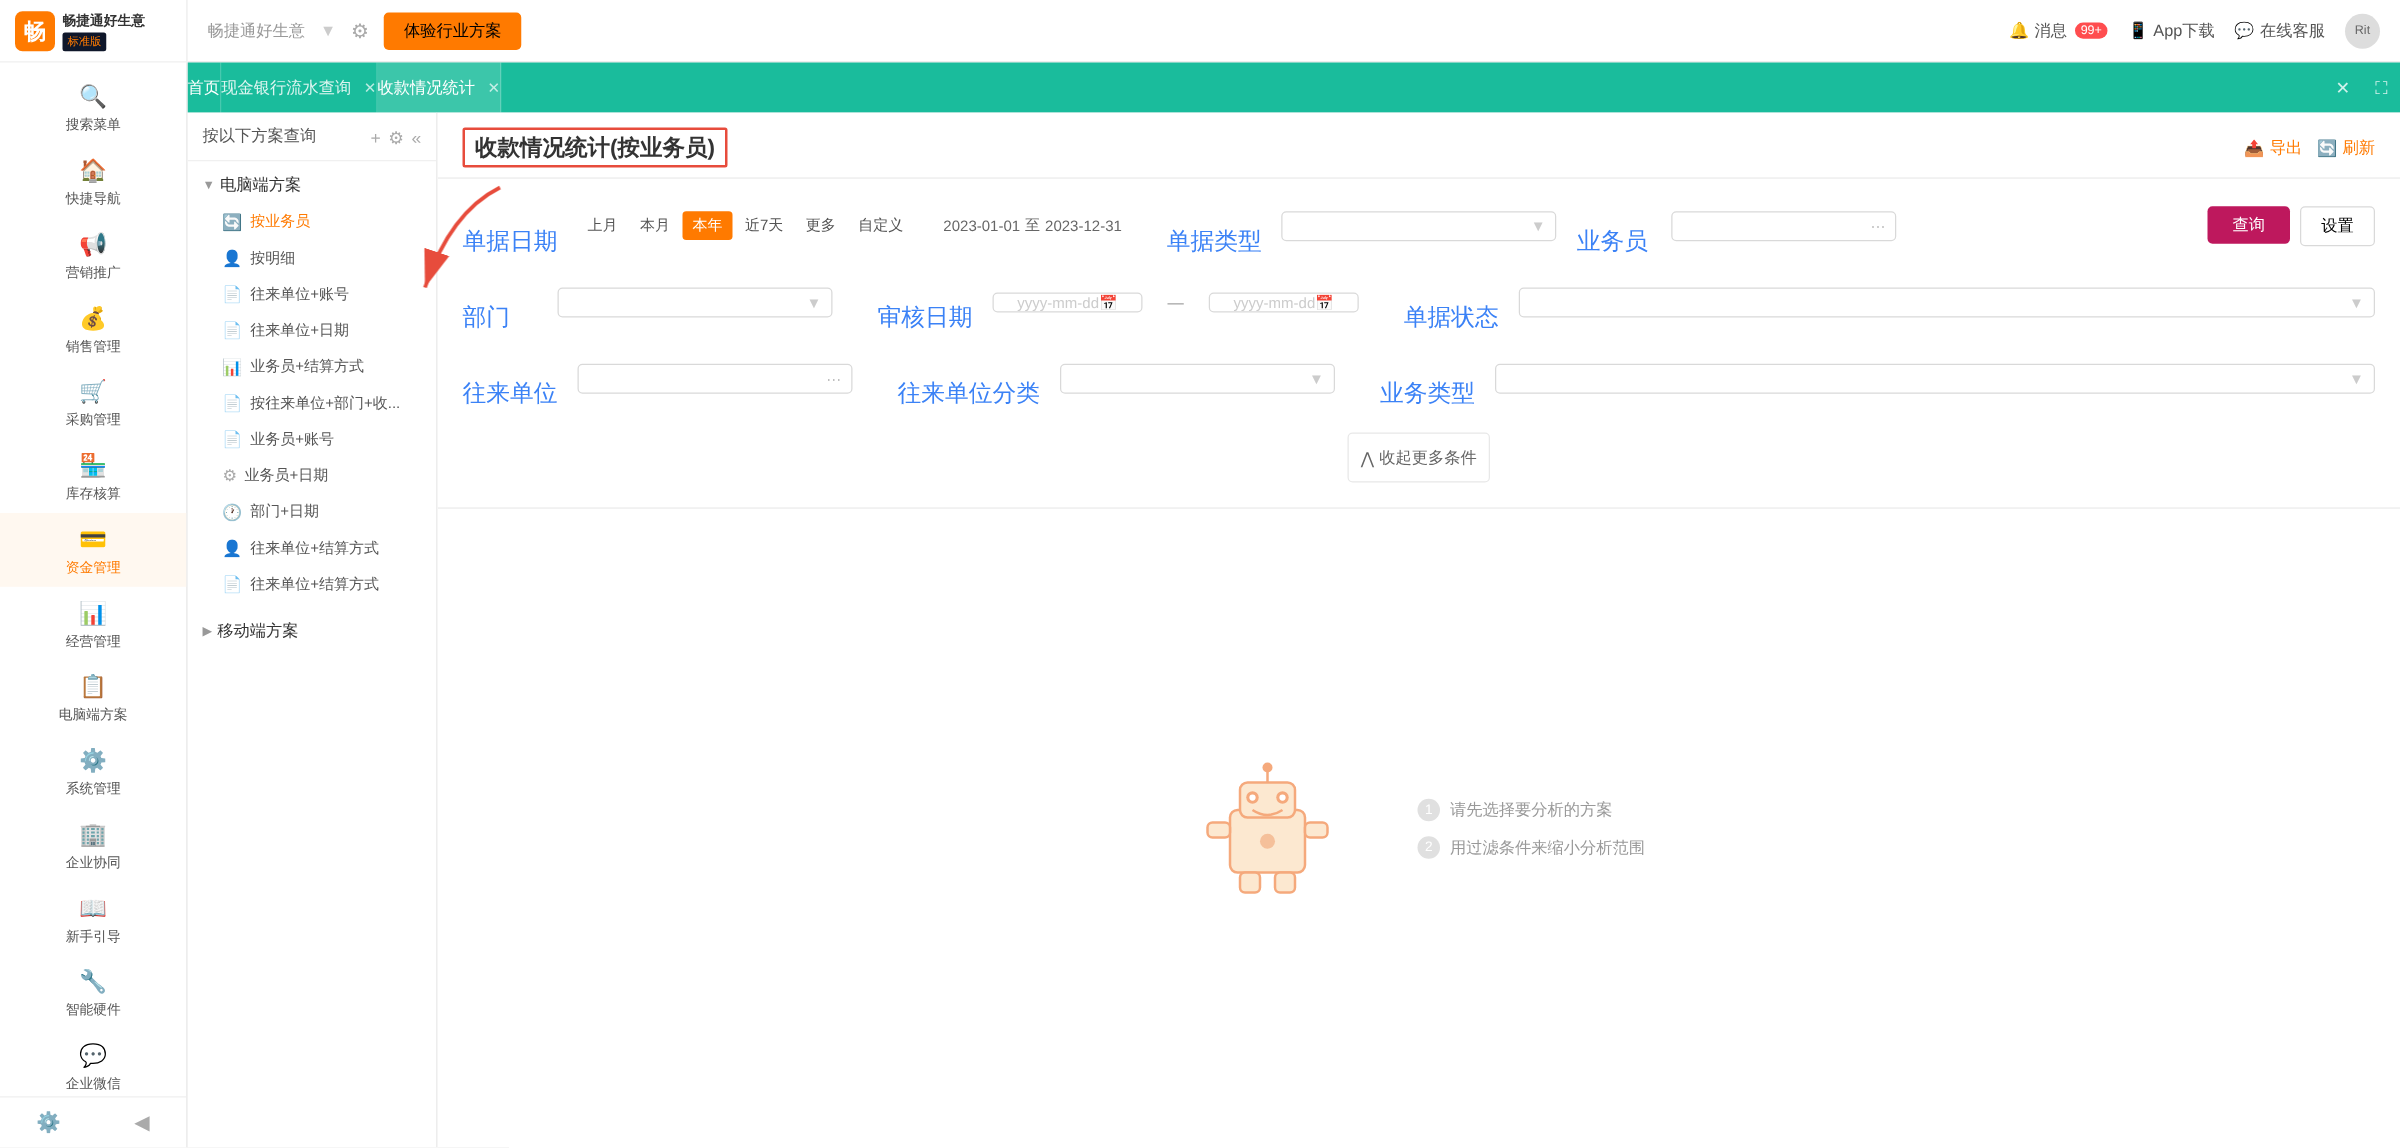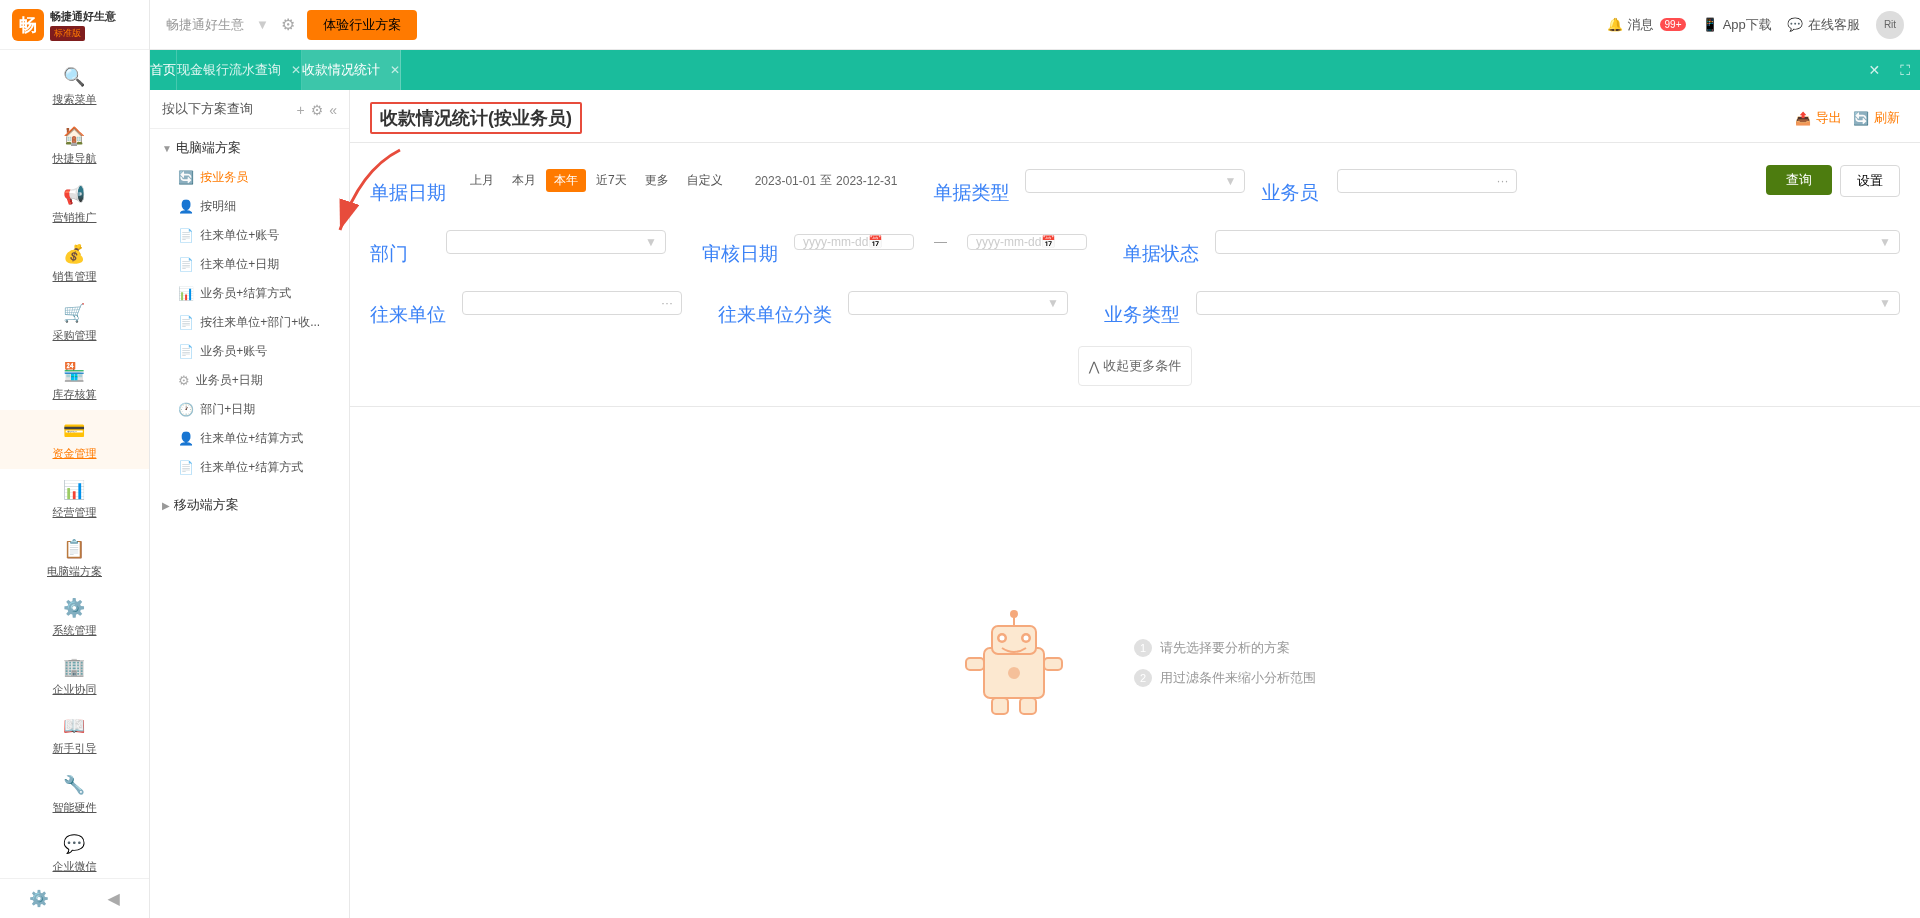--- a/index.html
+++ b/index.html
@@ -2,26 +2,26 @@
 <html><head>
   <meta charset="utf-8">
   <style>
     * { box-sizing: border-box; margin: 0; padding: 0; }
     body { font-family: 'Microsoft YaHei', Arial, sans-serif; font-size: 13px; background: #f5f5f5; display: flex; height: 918px; overflow: hidden; }
 
     
     .sidebar { width: 150px; background: #fff; display: flex; flex-direction: column; border-right: 1px solid #e8e8e8; flex-shrink: 0; }
     .sidebar-logo { height: 50px; background: #fff; display: flex; align-items: center; padding: 0 12px; border-bottom: 1px solid #f0f0f0; }
     .logo-icon { width: 32px; height: 32px; background: #ff7a00; border-radius: 6px; display: flex; align-items: center; justify-content: center; color: #fff; font-size: 18px; font-weight: bold; margin-right: 6px; }
-    .logo-badge { font-size: 9px; color: #ff7a00; background: #7f1d1d; padding: 1px 4px; border-radius: 2px; margin-top: 2px; display: inline-block; }
+    .logo-badge { font-size: 9px; color: #ff7a00; background: #0f172a; padding: 1px 4px; border-radius: 2px; margin-top: 2px; display: inline-block; }
     .sidebar-nav { flex: 1; overflow-y: auto; padding: 6px 0; }
     .nav-item { display: flex; flex-direction: column; align-items: center; padding: 10px 0 8px; cursor: pointer; color: #555; transition: color 0.2s; }
     .nav-item.active { color: #ff7a00; background: #fff8f0; }
     .nav-item .nav-icon { font-size: 18px; margin-bottom: 4px; }
-    .nav-item .nav-label { font-size: 11px; text-align: center; text-decoration: underline; }
+    .nav-item .nav-label { font-size: 11px; text-align: center; }
     .sidebar-footer { padding: 10px 0; border-top: 1px solid #f0f0f0; display: flex; justify-content: space-around; align-items: center; }
     .sidebar-footer .icon-btn { color: #aaa; cursor: pointer; font-size: 16px; }
 
     
     .main { flex: 1; display: flex; flex-direction: column; overflow: hidden; }
 
     
     .topbar { height: 50px; background: #fff; display: flex; align-items: center; padding: 0 16px; border-bottom: 1px solid #e8e8e8; justify-content: space-between; }
     .topbar-left { display: flex; align-items: center; gap: 12px; }
     .topbar-breadcrumb { color: #999; font-size: 13px; display: flex; align-items: center; gap: 4px; }
@@ -68,23 +68,23 @@
     
     .filter-area { background: #fff; padding: 12px 20px; border-bottom: 1px solid #e8e8e8; }
     .filter-row { display: flex; align-items: center; gap: 16px; margin-bottom: 10px; }
     .filter-label { color: #3b82f6; font-size: 19px; min-width: 60px; white-space: nowrap; margin-top: 25px; }
     .date-tabs { display: flex; align-items: center; gap: 2px; }
     .date-tab { padding: 3px 8px; font-size: 12px; color: #555; cursor: pointer; border-radius: 3px; }
     .date-tab.active { background: #ff7a00; color: #fff; }
     .date-range { display: flex; align-items: center; gap: 4px; font-size: 12px; color: #666; margin-left: 8px; }
     .filter-select { display: flex; align-items: center; border: 1px solid #d9d9d9; border-radius: 4px; padding: 4px 8px; background: #fff; min-width: 180px; justify-content: space-between; font-size: 12px; color: #999; cursor: pointer; }
     .filter-select .arrow { color: #ccc; }
-    .date-input { border: 1px solid #d9d9d9; border-radius: 4px; padding: 0 8px; min-width: 120px; font-size: 12px; color: #999; display: flex; align-items: center; justify-content: flex-start; }
+    .date-input { border: 1px solid #d9d9d9; border-radius: 4px; padding: 0 8px; min-width: 120px; font-size: 12px; color: #999; display: flex; align-items: center; justify-content: center; }
     .date-separator { color: #999; margin: 0 4px; }
-    .query-btn { background: #4d7c0f; color: #fff; border: none; border-radius: 4px; padding: 6px 20px; font-size: 13px; cursor: pointer; }
+    .query-btn { background: #be185d; color: #fff; border: none; border-radius: 4px; padding: 6px 20px; font-size: 13px; cursor: pointer; }
     .settings-btn { border: 1px solid #d9d9d9; color: #000000; border-radius: 4px; padding: 6px 16px; font-size: 13px; cursor: pointer; background: #fff; }
 
     .collapse-bar { display: flex; align-items: center; justify-content: center; padding: 10px; color: #666; font-size: 13px; cursor: pointer; background: #fff; gap: 4px; margin: 8px 20px; border: 1px solid #e8e8e8; border-radius: 4px; }
 
     
     .empty-area { flex: 1; display: flex; flex-direction: column; align-items: center; justify-content: center; background: #fff; margin: 0 0; padding: 40px; gap: 12px; }
     .empty-illustration { width: 120px; height: 120px; display: flex; align-items: center; justify-content: center; }
     .empty-tips { display: flex; flex-direction: column; gap: 12px; }
     .tip-item { display: flex; align-items: flex-start; gap: 8px; color: #999; font-size: 13px; }
     .tip-number { width: 18px; height: 18px; border-radius: 50%; background: #e0e0e0; color: #fff; font-size: 11px; display: flex; align-items: center; justify-content: center; flex-shrink: 0; }

